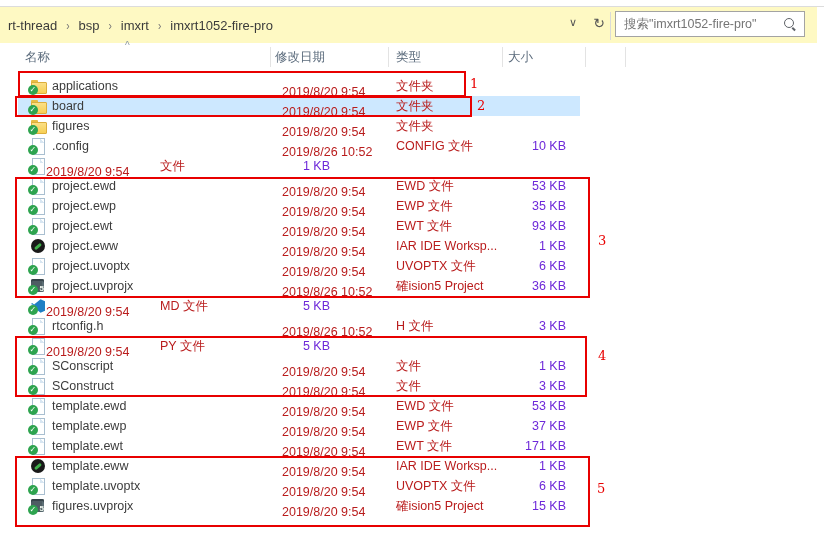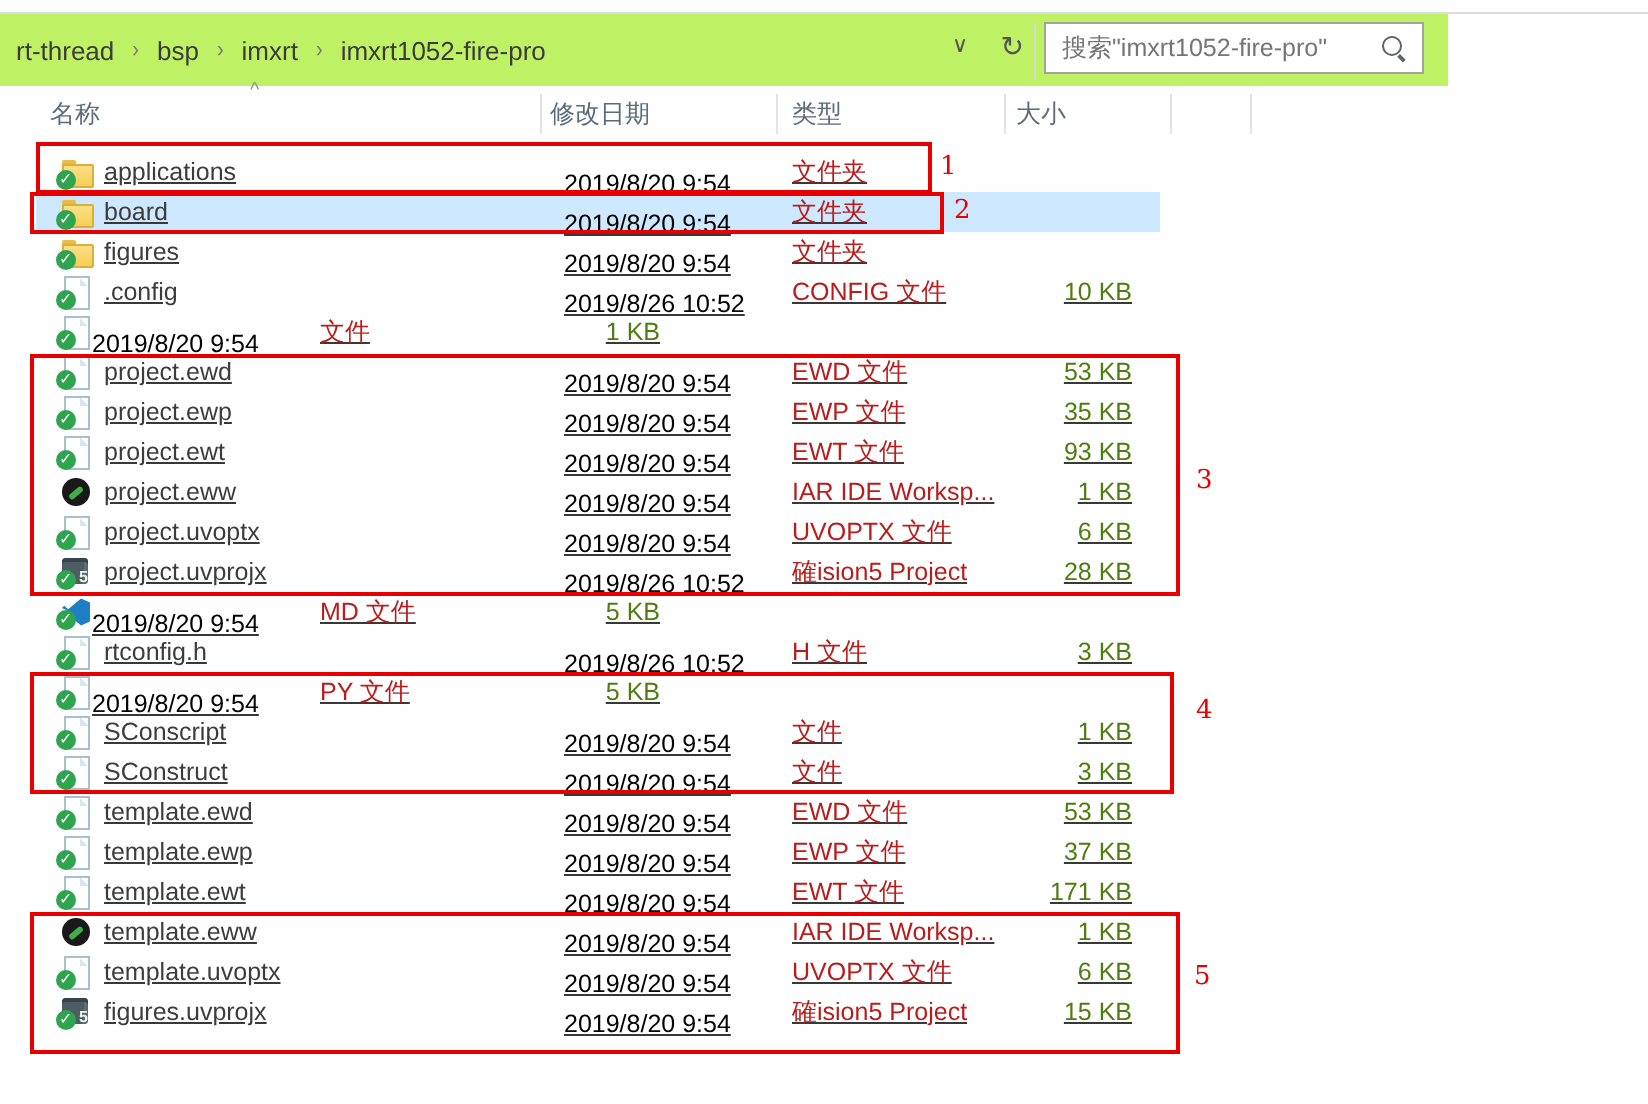--- a/index.html
+++ b/index.html
@@ -11,21 +11,21 @@
   *{box-sizing:border-box;margin:0;padding:0;}
   html,body{width:824px;height:552px;}
   body{
     position:relative;background:#fff;overflow:hidden;
     font-family:"Liberation Sans","DejaVu Sans",sans-serif;
     color:#383838;font-size:12.5px;
   }
   
   .topline{position:absolute;left:0;top:6px;width:824px;height:1px;background:#dcdcdc;}
   
-  .toolbar{position:absolute;left:0;top:7px;width:724px;height:36px;background:#bef264;}
+  .toolbar{position:absolute;left:0;top:7px;width:817px;height:36px;background:#fef9c3;}
   .breadcrumb{position:absolute;left:8px;top:0;height:36px;display:flex;align-items:center;gap:9px;color:#3b3b3b;font-size:13px;}
   .crumb{cursor:default;white-space:nowrap;}
   .bsep{color:#777;font-size:10px;transform:scaleY(1.2);}
   .chev{position:absolute;right:240px;top:9px;color:#555;font-size:11px;}
   .refresh{position:absolute;right:212px;top:8px;color:#555;font-size:14px;}
   .vsep{position:absolute;right:206px;top:5px;width:1px;height:28px;background:#d9d9d9;}
   .searchbox{
     position:absolute;right:12px;top:4px;width:190px;height:26px;
     border:1px solid #a3a3a3;background:#fff;display:flex;align-items:center;
   }
@@ -40,28 +40,28 @@
   .colheaders{position:absolute;left:0;top:44px;width:824px;height:24px;font-size:12.5px;color:#5b6b7c;}
   .ch{position:absolute;top:5px;white-space:nowrap;cursor:default;}
   .ch-name{left:25px;}
   .ch-date{left:275px;}
   .ch-type{left:396px;}
   .ch-size{left:508px;}
   .sortcaret{position:absolute;left:125px;top:-4px;font-size:10px;color:#8a98a5;}
   .cdiv{position:absolute;top:3px;width:1px;height:20px;background:#e3e3e3;}
   .cdiv.d1{left:270px;} .cdiv.d2{left:388px;} .cdiv.d3{left:502px;} .cdiv.d4{left:585px;} .cdiv.d5{left:625px;}
   
-  .filelist{position:absolute;left:0;top:76px;width:824px;text-decoration:underline;}
+  .filelist{position:absolute;left:0;top:76px;width:824px;}
   .row{display:flex;align-items:center;height:20px;margin-left:18px;width:562px;}
   .row.selected{background:var(--selected-row-bg);}
   .cell{white-space:nowrap;overflow:hidden;}
   .c-name{width:230px;margin-left:6px;color:#3c3c3c;}
-  .c-date{width:114px;color:#000000;margin-top:12px;}
+  .c-date{width:114px;color:#b91c1c;margin-top:12px;}
   .c-type{width:109px;color:#b91c1c;}
-  .c-size{width:68px;color:#4d7c0f;text-align:right;padding-right:7px;}
+  .c-size{width:68px;color:#6d28d9;text-align:right;padding-right:7px;}
   
   .icon{position:relative;width:16px;height:16px;flex:0 0 16px;margin-left:12px;}
   .badge{position:absolute;left:-2px;bottom:-1px;width:10px;height:10px;border-radius:50%;background:var(--vcs-badge-green);z-index:2;}
   .badge::before{content:"\2713";position:absolute;left:1.5px;top:0;color:#fff;font-size:8px;line-height:10px;font-weight:bold;}
   .icon[data-icon="folder"]::before{content:"";position:absolute;left:1px;top:2px;width:7px;height:4px;background:#e8bd45;border-radius:1px 1px 0 0;}
   .icon[data-icon="folder"]::after{content:"";position:absolute;left:1px;top:4px;width:14px;height:10px;background:linear-gradient(#fbe086,var(--folder-yellow));border:1px solid #dcae3c;border-radius:1px;}
   .icon[data-icon="document"]::before{content:"";position:absolute;left:2px;top:0;width:11px;height:15px;background:#fff;border:1px solid #a9bfd0;}
   .icon[data-icon="document"]::after{content:"";position:absolute;right:2px;top:1px;width:4px;height:4px;background:linear-gradient(45deg,#d8e6f2 50%,#fff 50%);}
   .icon[data-icon="iar-workbench"]::before{content:"";position:absolute;inset:1px;background:#191919;border-radius:50%;}
   .icon[data-icon="iar-workbench"]::after{content:"";position:absolute;left:4px;top:7px;width:8px;height:3px;background:#3fae49;border-radius:2px;transform:rotate(-40deg);}
@@ -208,21 +208,21 @@
     <span class="cell c-type">UVOPTX 文件</span>
     <span class="cell c-size">6 KB</span>
   </div>
     <div class="row">
     <span class="icon" data-icon="keil-uvision">
         <span class="badge"></span>
       </span>
     <span class="cell c-name">project.uvprojx</span>
     <span class="cell c-date">2019/8/26 10:52</span>
     <span class="cell c-type">確ision5 Project</span>
-    <span class="cell c-size">28 KB</span>
+    <span class="cell c-size">36 KB</span>
   </div>
     <div class="row">
     <span class="icon" data-icon="vscode">
         <span class="badge"></span>
       </span>
     <span class="cell c-date">2019/8/20 9:54</span>
     <span class="cell c-type">MD 文件</span>
     <span class="cell c-size">5 KB</span>
   </div>
     <div class="row">

